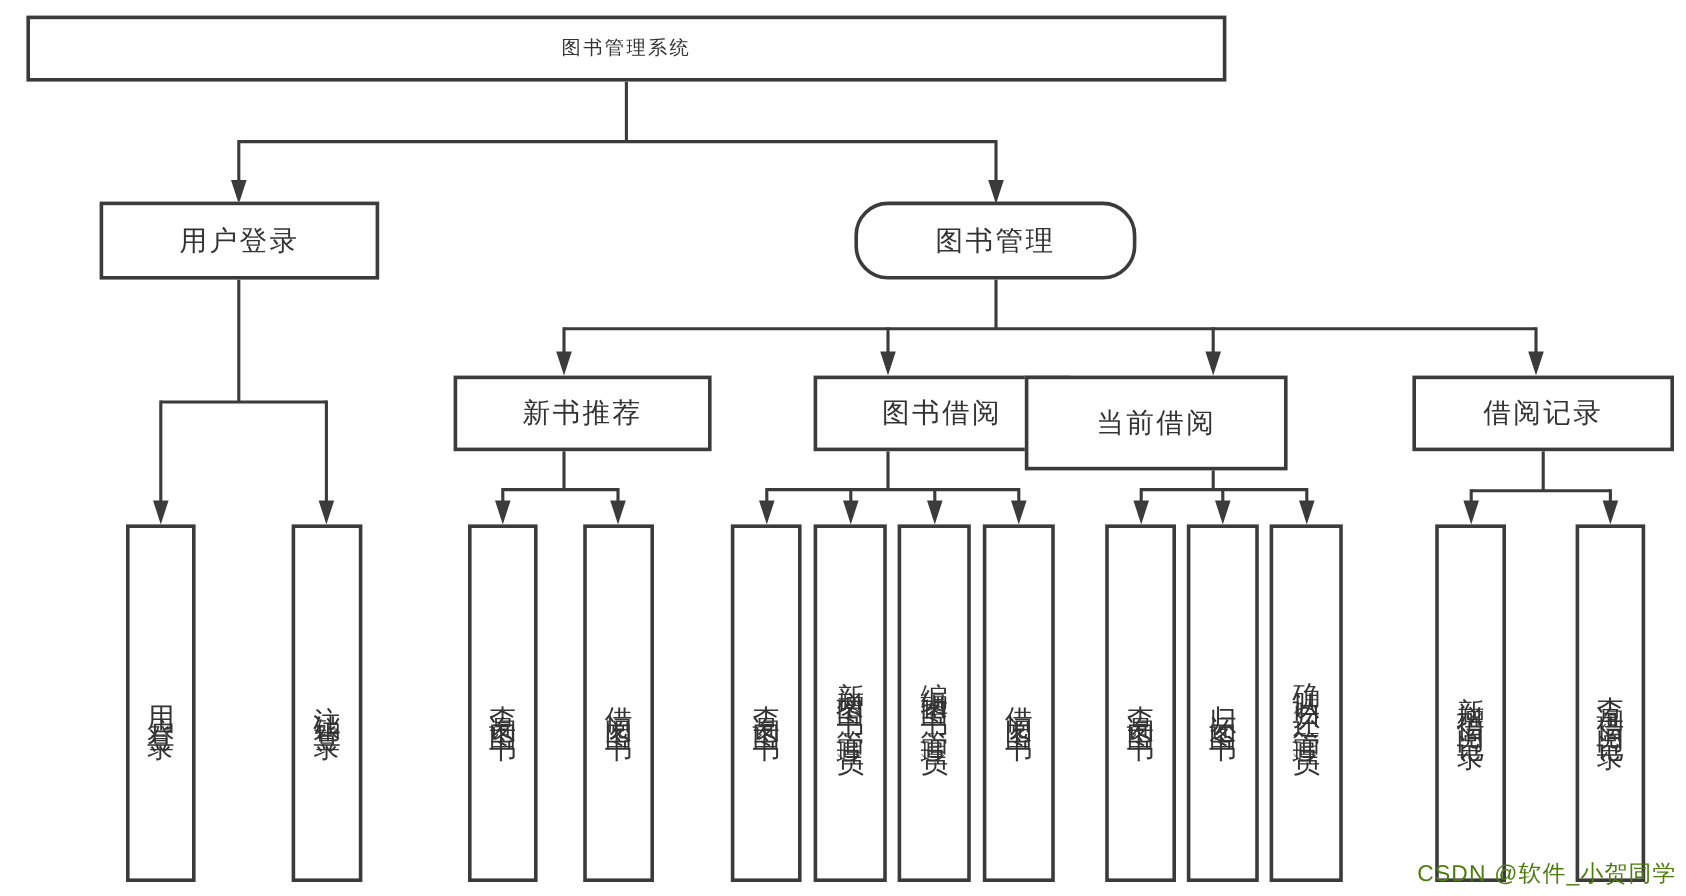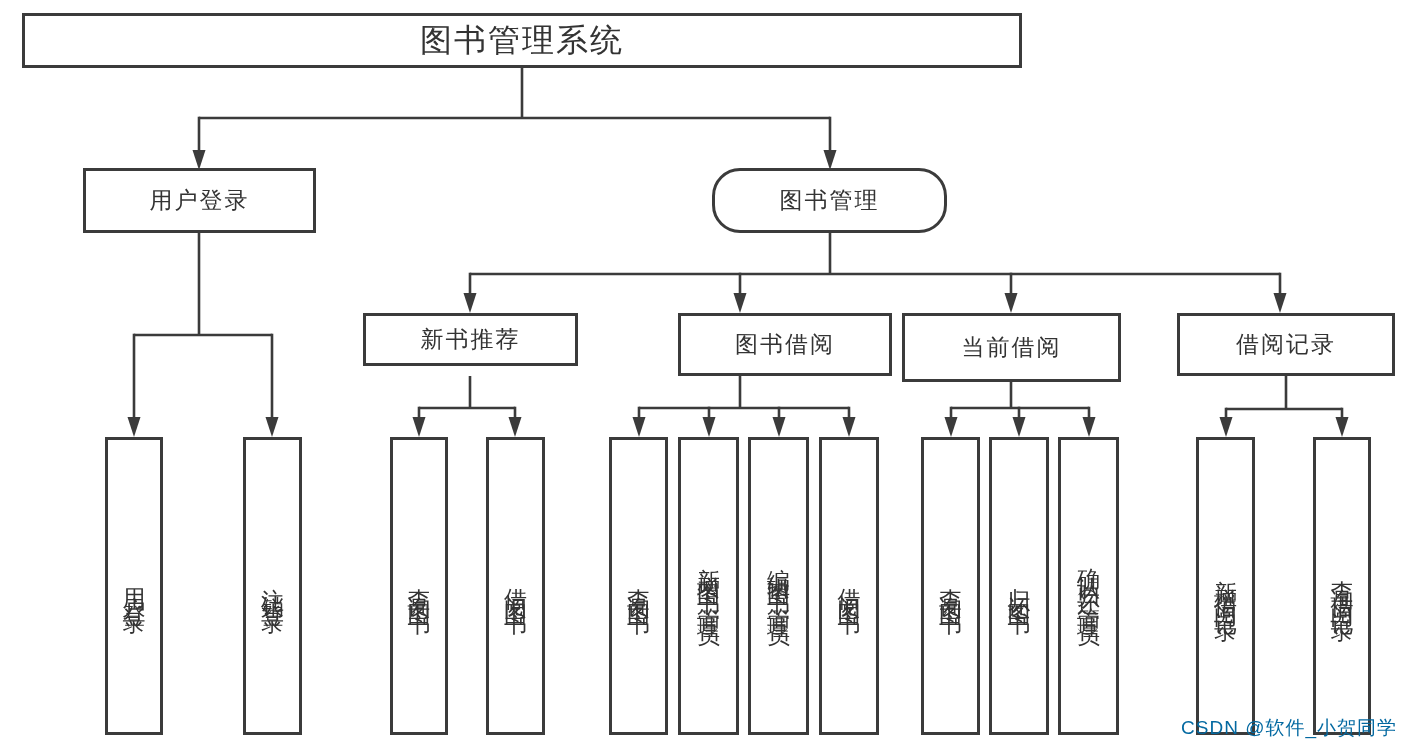--- a/index.html
+++ b/index.html
@@ -33,36 +33,36 @@
     justify-content: center;
     z-index: 2;
   }
   .node .hlabel {
     font-size: 23px;
     letter-spacing: 2px;
     color: #333333;
     white-space: nowrap;
   }
   .node.root .hlabel {
-    font-size: 32px;
+    font-size: 16px;
   }
   .node.leaf .vlabel {
     writing-mode: vertical-rl;
     text-orientation: mixed;
     font-size: 23px;
     letter-spacing: 8px;
     color: #333333;
     line-height: 1;
   }
   #watermark {
     position: absolute;
     right: 8px;
     bottom: 6px;
     font-size: 19px;
-    color: #0369a1;
+    color: #4d7c0f;
     letter-spacing: 1px;
     z-index: 3;
     white-space: nowrap;
   }
 </style>
 </head>
 <body>
 
 <div id="canvas">
 
@@ -125,27 +125,27 @@
     <span class="hlabel">图书管理系统</span>
   </div>
 
   <div class="node" style="left:83px; top:168px; width:233px; height:65px;">
     <span class="hlabel">用户登录</span>
   </div>
   <div class="node" style="left:712px; top:168px; width:235px; height:65px;border-radius:28px;">
     <span class="hlabel">图书管理</span>
   </div>
 
-  <div class="node" style="left:363px; top:313px; width:215px; height:53px;">
+  <div class="node" style="left:378px; top:313px; width:215px; height:63px;">
     <span class="hlabel">新书推荐</span>
   </div>
   <div class="node" style="left:633px; top:313px; width:214px; height:63px;margin-left:45px;">
     <span class="hlabel">图书借阅</span>
   </div>
-  <div class="node" style="left:902px; top:313px; width:219px; height:69px;">
+  <div class="node" style="left:854px; top:313px; width:219px; height:79px;">
     <span class="hlabel">当前借阅</span>
   </div>
   <div class="node" style="left:1177px; top:313px; width:218px; height:63px;">
     <span class="hlabel">借阅记录</span>
   </div>
 
   <div class="node leaf" style="left:105px; top:437px; width:58px; height:298px;">
     <span class="vlabel">用户登录</span>
   </div>
   <div class="node leaf" style="left:243px; top:437px; width:59px; height:298px;">

